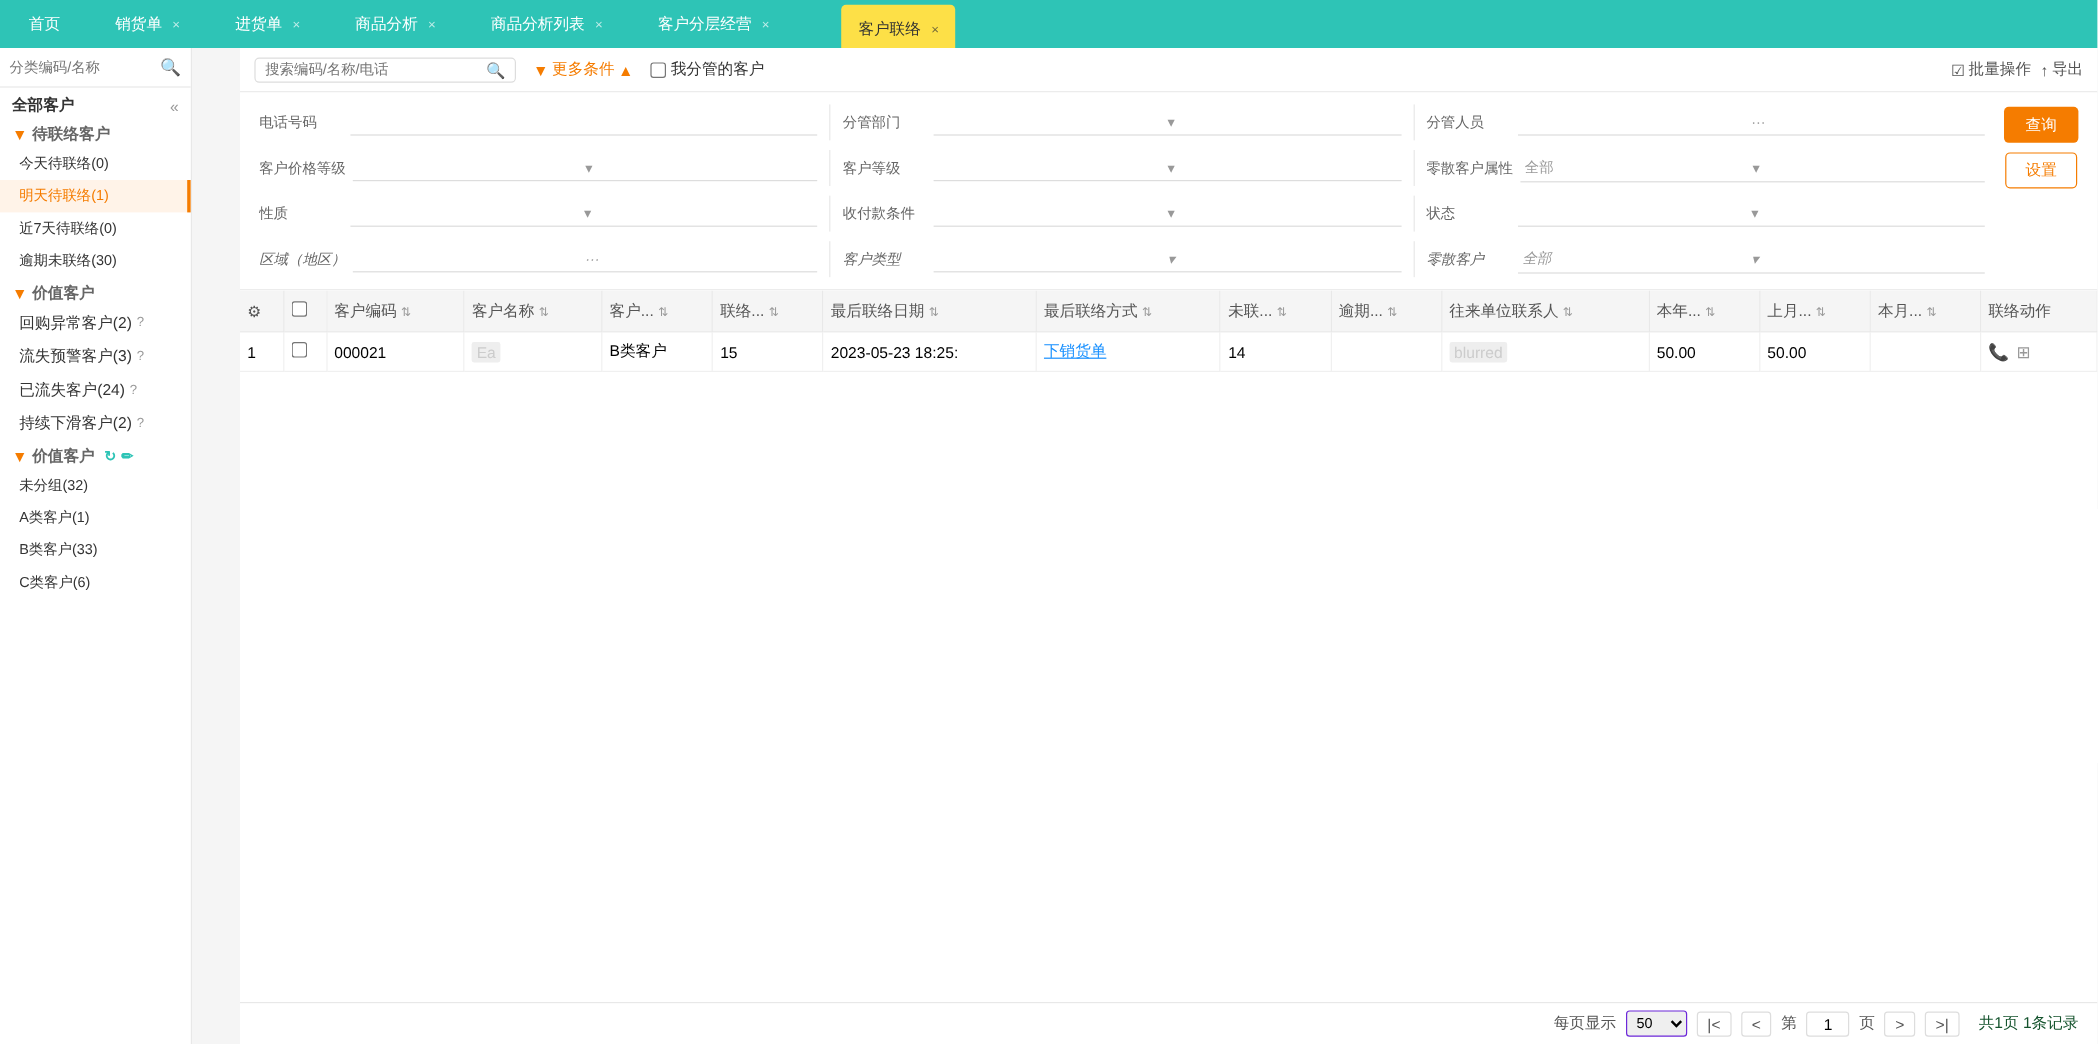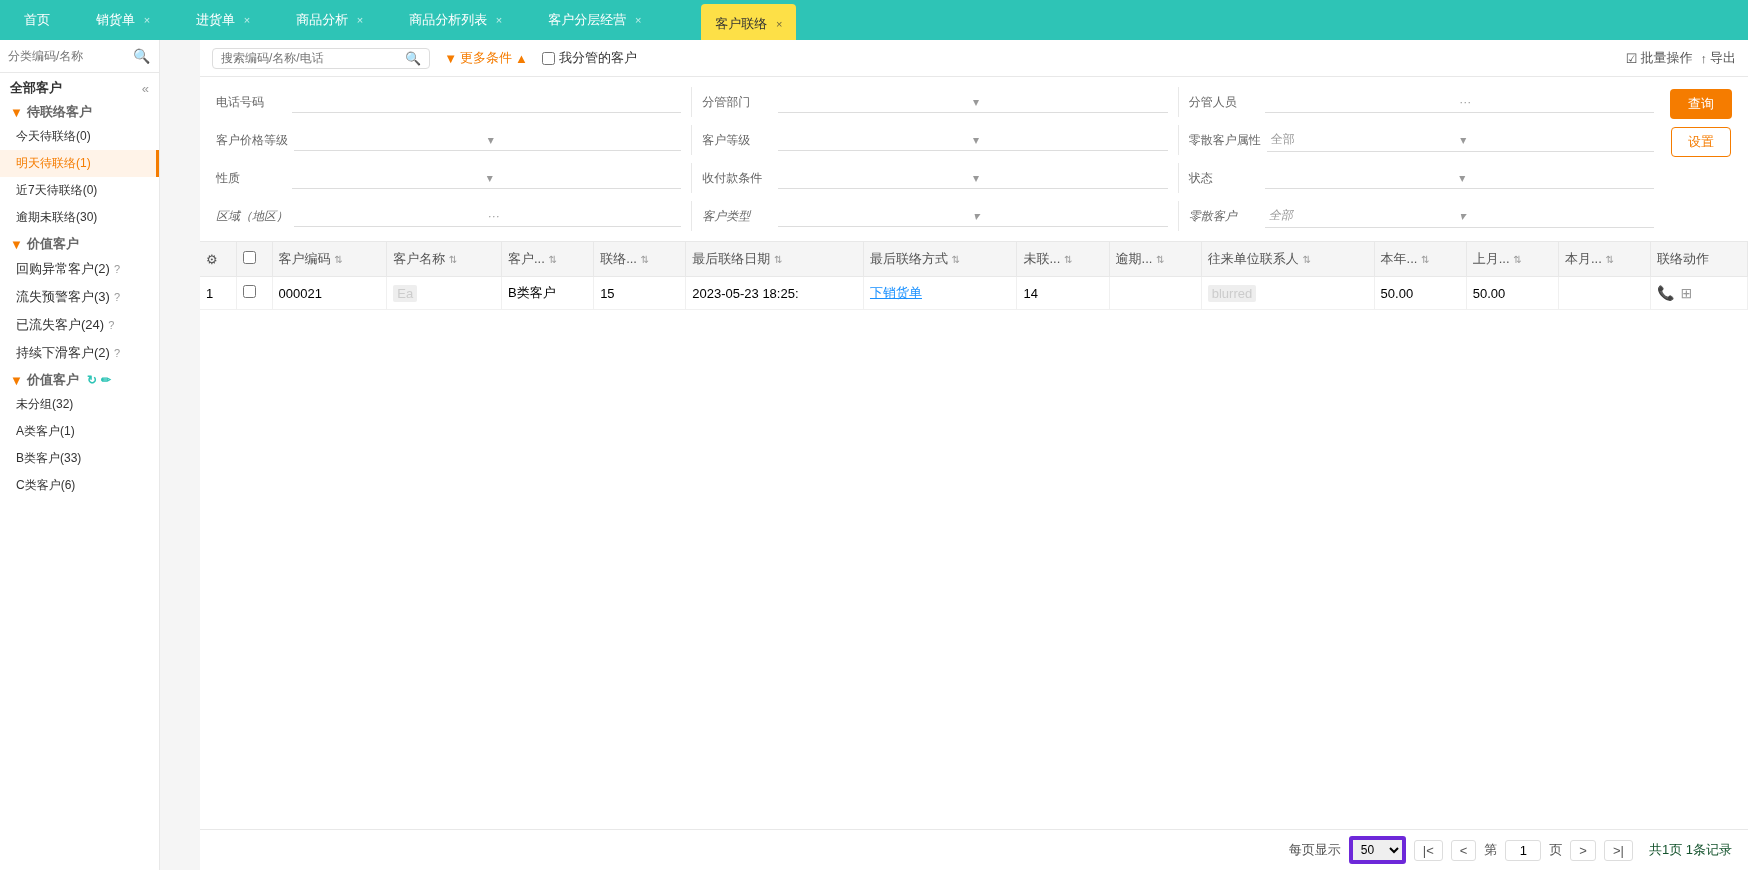--- a/index.html
+++ b/index.html
@@ -63,21 +63,21 @@
     th .sort-icon { color: #999; font-size: 10px; }
     td { padding: 7px 6px; border-bottom: 1px solid #f0f0f0; border-right: 1px solid #f0f0f0; white-space: nowrap; }
     .action-icons { display: flex; gap: 6px; align-items: center; }
     .action-icon { color: #999; cursor: pointer; font-size: 14px; }
     .link-text { color: #1890ff; cursor: pointer; text-decoration: underline; }
     .blurred { color: #ccc; background: #eee; border-radius: 2px; padding: 1px 4px; }
 
     
     .footer { background: #fff; border-top: 1px solid #e8e8e8; padding: 6px 16px; display: flex; align-items: center; justify-content: flex-end; gap: 8px; font-size: 12px; color: #555; }
     .footer-label { color: #555; }
-    .page-size-select { border: 4px solid #6d28d9; border-radius: 3px; padding: 2px 4px; font-size: 12px; }
+    .page-size-select { border: 1px solid #6d28d9; border-radius: 3px; padding: 2px 4px; font-size: 12px; }
     .page-btn { border: 1px solid #ddd; background: #fff; padding: 2px 8px; cursor: pointer; border-radius: 3px; color: #555; }
     .page-input { border: 1px solid #ddd; width: 36px; text-align: center; padding: 2px 4px; border-radius: 3px; }
     .total-label { color: #14532d; margin-left: 8px; }
 
     
     ::-webkit-scrollbar { width: 6px; height: 6px; }
     ::-webkit-scrollbar-track { background: #f1f1f1; }
     ::-webkit-scrollbar-thumb { background: #ccc; border-radius: 3px; }
 
     .filter-select-wrap { flex: 1; display: flex; align-items: center; border-bottom: 1px solid #ddd; padding: 3px 4px; cursor: pointer; }

